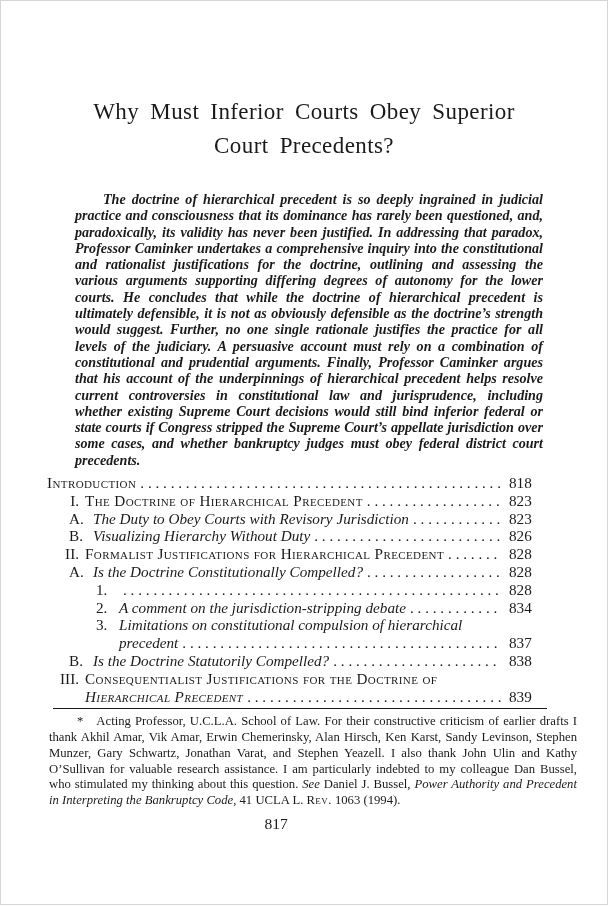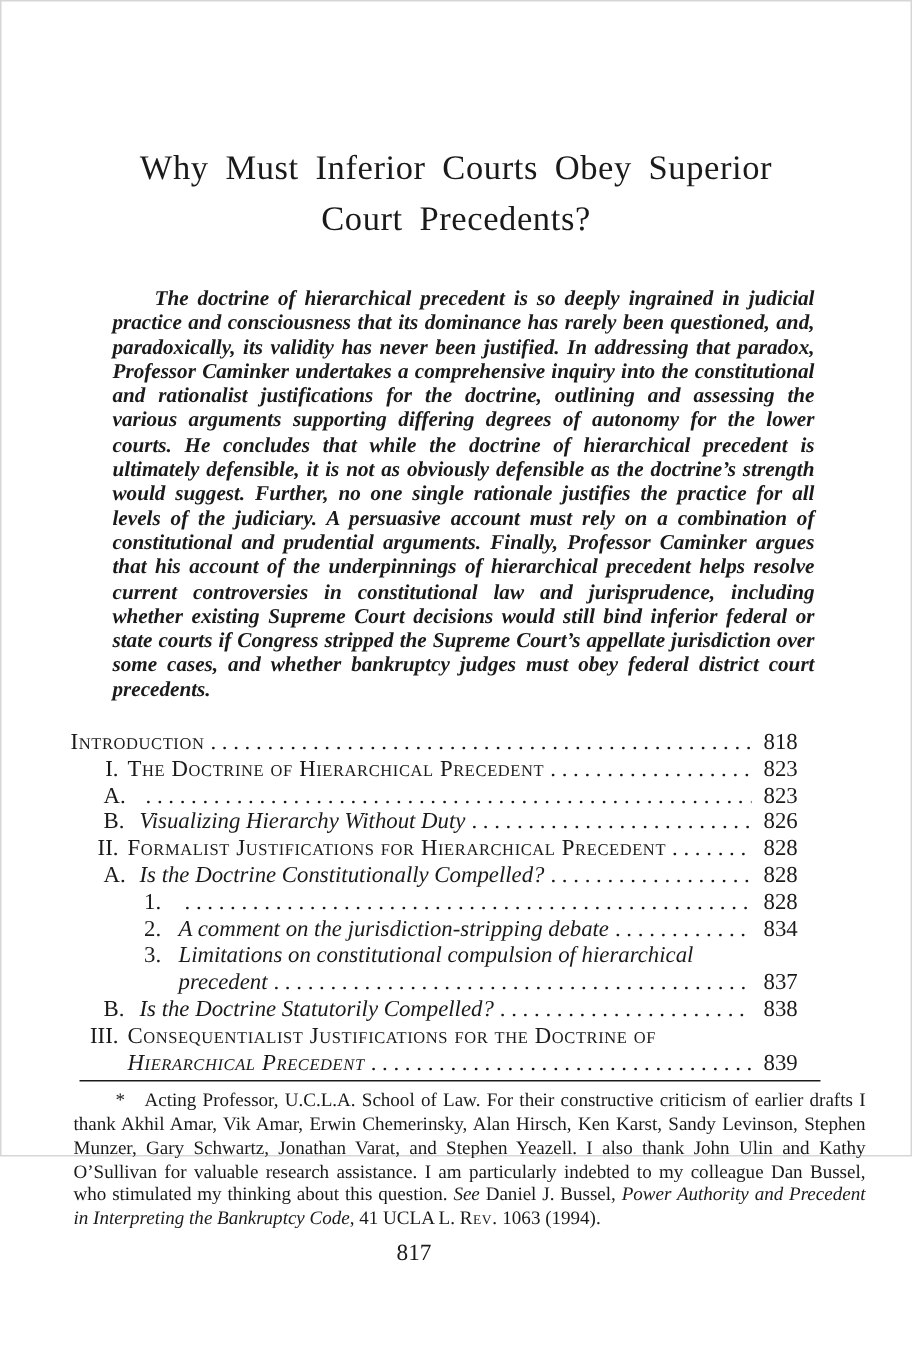--- a/index.html
+++ b/index.html
@@ -5,21 +5,21 @@
   html, body { margin: 0; padding: 0; }
   body {
     width: 608px; height: 907px;
     background: #ffffff;
     overflow: hidden;
     font-family: "Liberation Serif", "DejaVu Serif", serif;
     color: #1a1a1a;
   }
   .page {
     box-sizing: border-box;
-    width: 608px; height: 771px;
+    width: 608px; height: 905px;
     padding: 0 46px;
     border: 1px solid #d6d6d6;
     background: #ffffff;
     position: relative;
   }
   .title {
     margin-top: 94px;
     text-align: center;
     font-size: 23px;
     line-height: 34px;
@@ -38,21 +38,21 @@
   .abstract {
     margin: 28px 18px 0 28px;
     font-size: 14.1px;
     line-height: 16.3px;
     font-style: italic;
     font-weight: 700;
     text-align: justify;
     text-indent: 28px;
   }
   .toc {
-    margin-top: 18px;
+    margin-top: 6px;
     width: 496px;
     font-size: 15.2px;
   }
   .toc-row {
     display: flex;
     align-items: baseline;
     line-height: 17.8px;
     white-space: nowrap;
   }
   .num { flex: 0 0 auto; }
@@ -120,20 +120,21 @@
 
     <div class="toc-row">
       <span class="num n-roman">I.</span>
       <span class="lbl sc">The Doctrine of Hierarchical Precedent</span>
       <span class="dots"></span>
       <span class="pg">823</span>
     </div>
 
     <div class="toc-row">
       <span class="num n-letter">A.</span>
+      <span class="lbl it">The Duty to Obey Courts with Revisory Jurisdiction</span>
       <span class="dots"></span>
       <span class="pg">823</span>
     </div>
 
     <div class="toc-row">
       <span class="num n-letter">B.</span>
       <span class="lbl it">Visualizing Hierarchy Without Duty</span>
       <span class="dots"></span>
       <span class="pg">826</span>
     </div>

